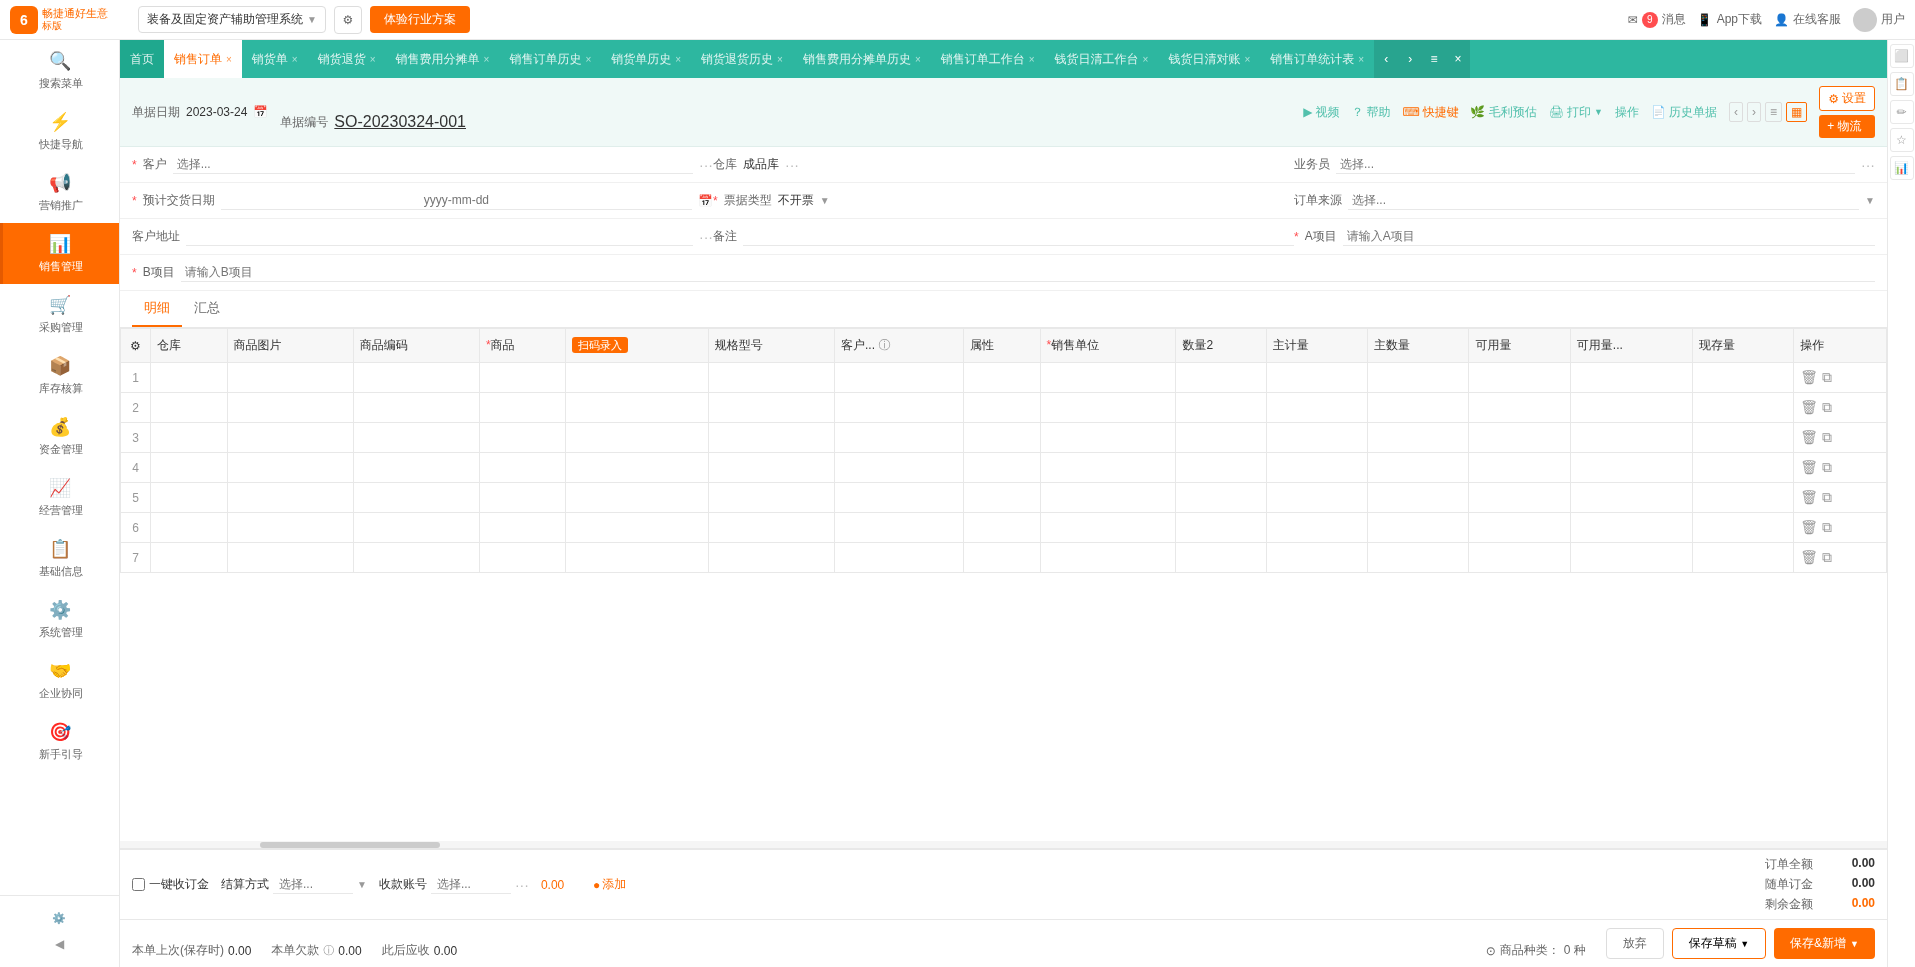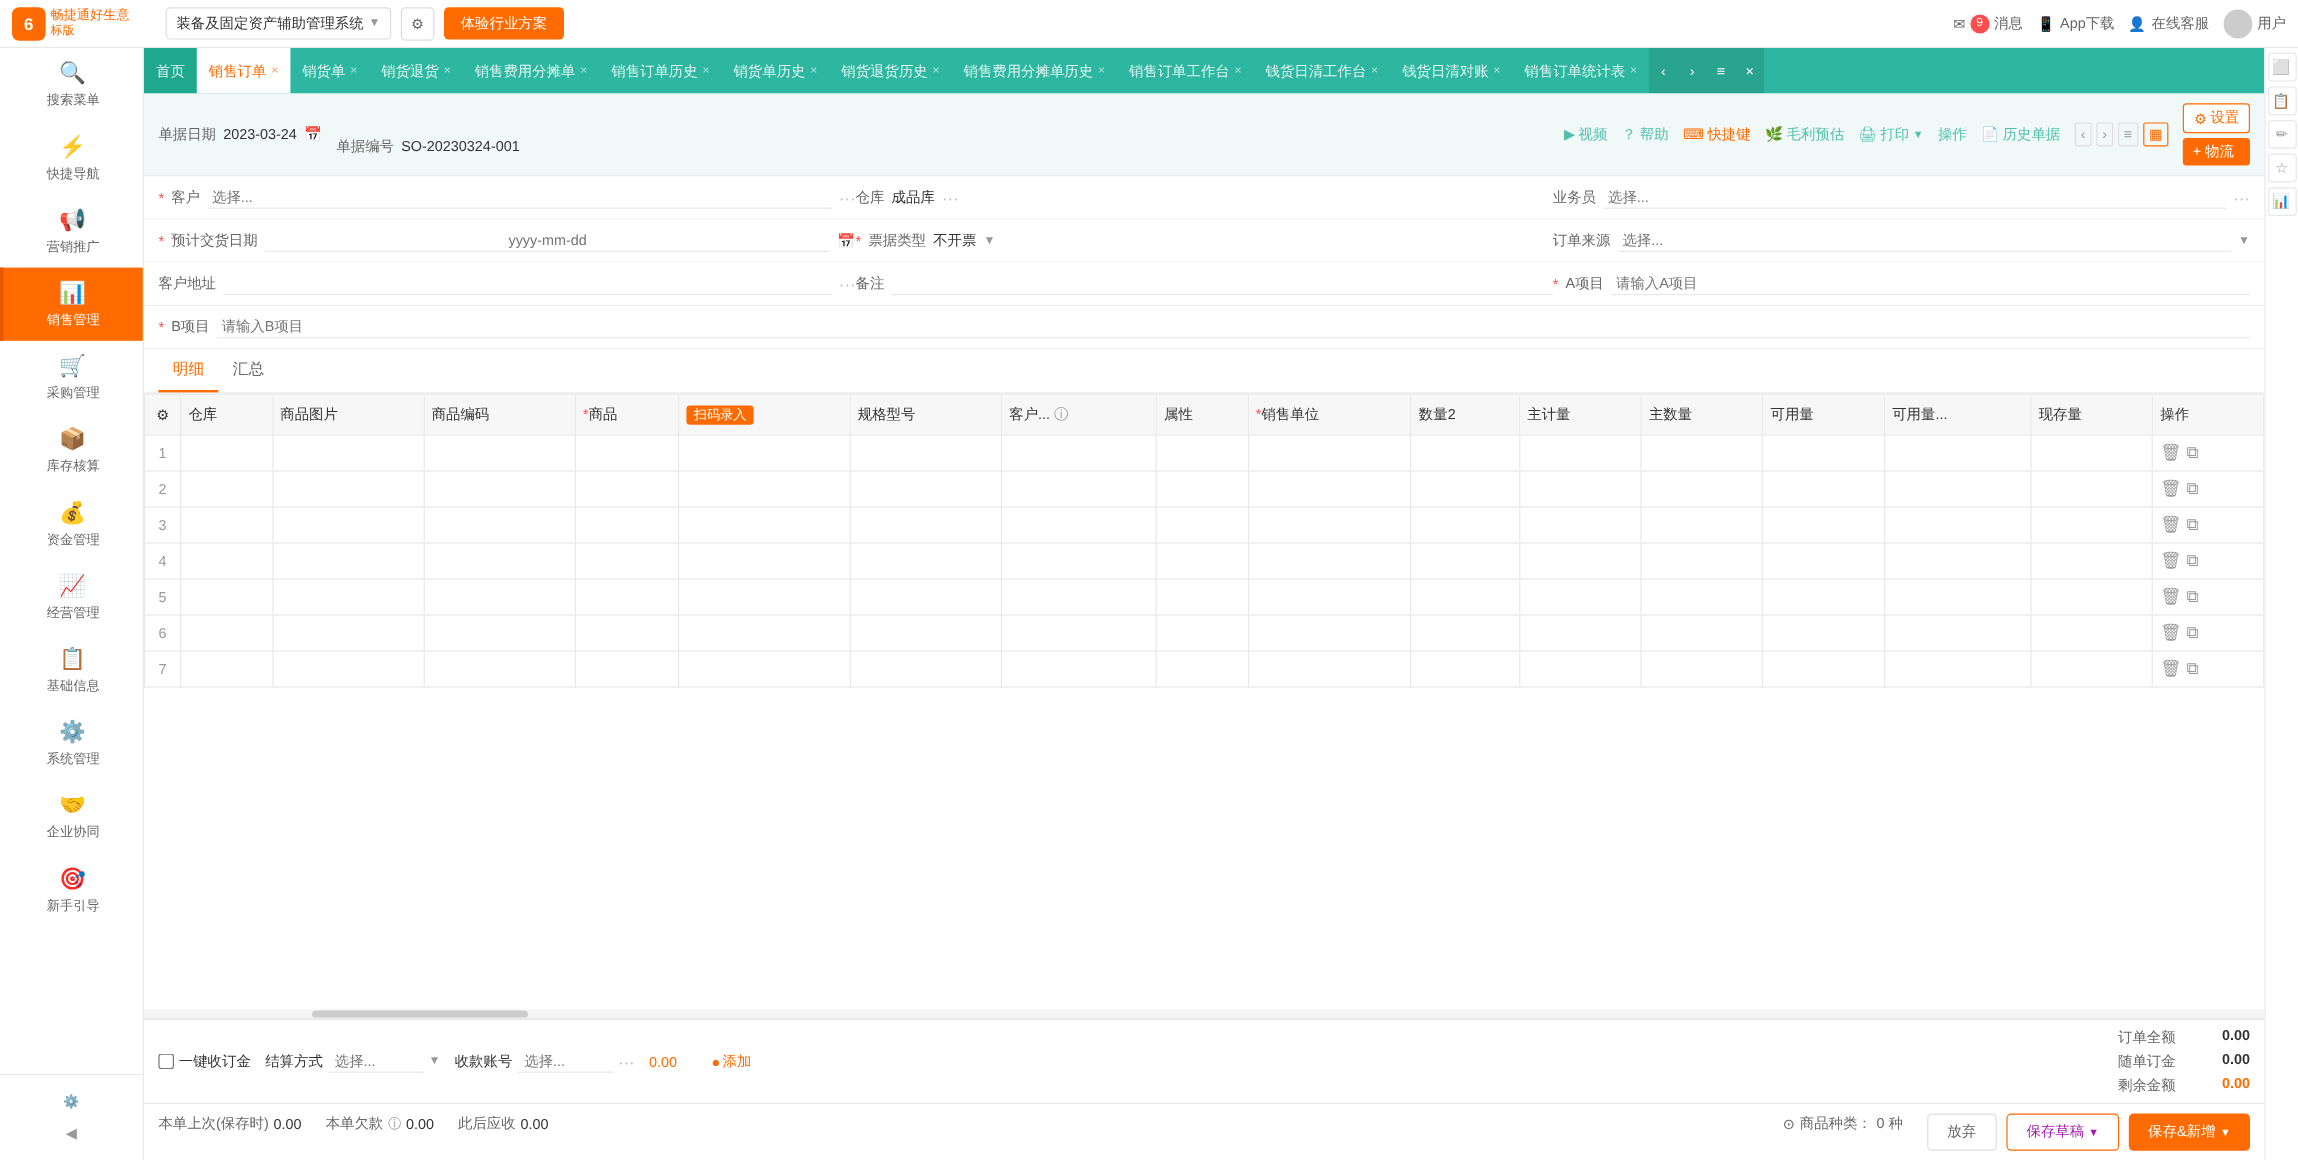--- a/index.html
+++ b/index.html
@@ -84,28 +84,28 @@
     .bottom-field { display: flex; align-items: center; gap: 4px; font-size: 12px; }
     .bottom-input { border: none; border-bottom: 1px solid #e8e8e8; padding: 2px 6px; font-size: 12px; width: 80px; outline: none; }
     .add-btn { color: #ff6b00; cursor: pointer; display: flex; align-items: center; gap: 2px; }
     .amount-display { color: #ff6b00; font-size: 12px; min-width: 40px; }
     .right-summary { margin-left: auto; display: flex; flex-direction: column; gap: 3px; font-size: 12px; }
     .summary-row { display: flex; justify-content: flex-end; gap: 12px; }
     .summary-label { color: #666; }
     .summary-value { color: #333; font-weight: bold; min-width: 50px; text-align: right; }
 
     
-    .status-bar { display: flex; align-items: flex-start; padding: 8px 12px; background: #fff; border-top: 1px solid #e8e8e8; gap: 20px; }
+    .status-bar { display: flex; align-items: flex-end; padding: 8px 12px; background: #fff; border-top: 1px solid #e8e8e8; gap: 20px; }
     .status-item { display: flex; align-items: center; gap: 4px; font-size: 12px; }
     .status-label { color: #666; }
     .status-value { color: #333; }
     .goods-count { display: flex; align-items: center; gap: 4px; font-size: 12px; color: #666; margin-left: auto; }
     .action-buttons { display: flex; gap: 8px; }
     .btn-discard { background: #fff; border: 1px solid #ddd; padding: 6px 16px; border-radius: 4px; cursor: pointer; font-size: 12px; color: #666; }
-    .btn-save-draft { background: #fff; border: 1px solid #ff6b00; color: #a21caf; padding: 6px 16px; border-radius: 4px; cursor: pointer; font-size: 12px; }
+    .btn-save-draft { background: #fff; border: 1px solid #ff6b00; color: #000000; padding: 6px 16px; border-radius: 4px; cursor: pointer; font-size: 12px; }
     .btn-save-new { background: #ff6b00; color: white; border: none; padding: 6px 16px; border-radius: 4px; cursor: pointer; font-size: 12px; display: flex; align-items: center; gap: 4px; }
 
     
     .right-panel { width: 28px; background: #fff; border-left: 1px solid #e8e8e8; display: flex; flex-direction: column; align-items: center; padding: 4px 0; gap: 4px; }
     .right-panel-btn { width: 24px; height: 24px; display: flex; align-items: center; justify-content: center; cursor: pointer; color: #999; font-size: 12px; border: 1px solid #e8e8e8; border-radius: 3px; }
 
     
     .set-btn { background: #fff; border: 1px solid #ff6b00; color: #ff6b00; padding: 3px 8px; border-radius: 3px; font-size: 12px; cursor: pointer; display: flex; align-items: center; gap: 3px; white-space: nowrap; }
     .add-item-btn { background: #ff6b00; color: white; border: none; padding: 3px 8px; border-radius: 3px; font-size: 12px; cursor: pointer; display: flex; align-items: center; gap: 3px; white-space: nowrap; }
   </style>
@@ -271,21 +271,21 @@
     <div class="form-area">
 
       <div class="top-toolbar">
         <div class="toolbar-date">
           <span class="form-label">单据日期</span>
           <span style="font-size:12px;">2023-03-24</span>
           <span style="cursor:pointer;color:#999;">📅</span>
         </div>
         <div class="toolbar-sn">
           <span class="form-label">单据编号</span>
-          <span style="font-size:12px;">SO-20230324-001</span>
+          <span style="font-size:16px;text-decoration:underline;">SO-20230324-001</span>
         </div>
         <div style="margin-left:auto;display:flex;align-items:center;gap:12px;">
           <div class="toolbar-btn">
             <span>▶</span>
             <span>视频</span>
           </div>
           <div class="toolbar-btn">
             <span>？</span>
             <span>帮助</span>
           </div>

